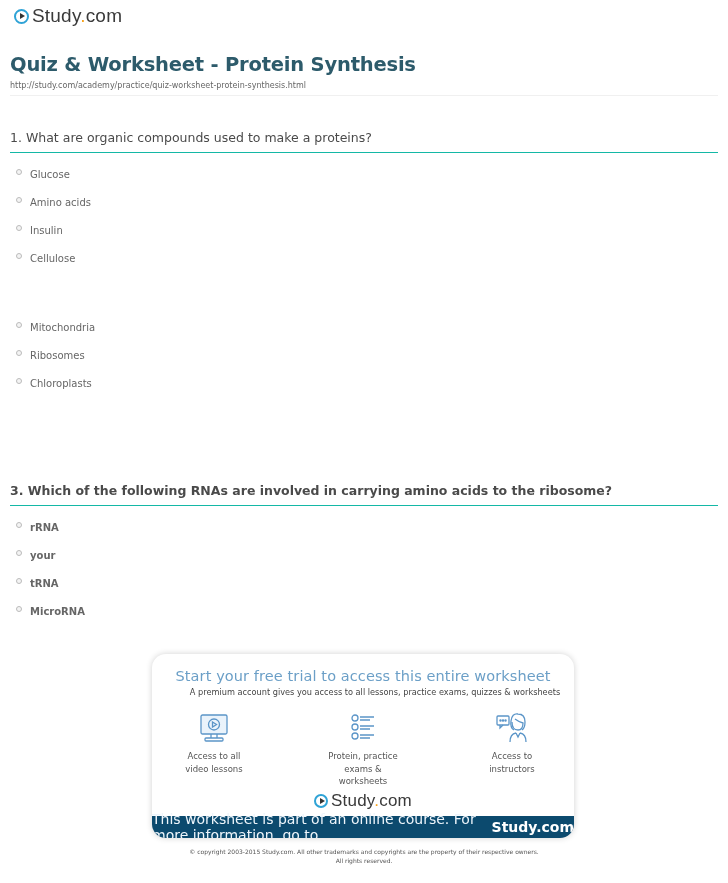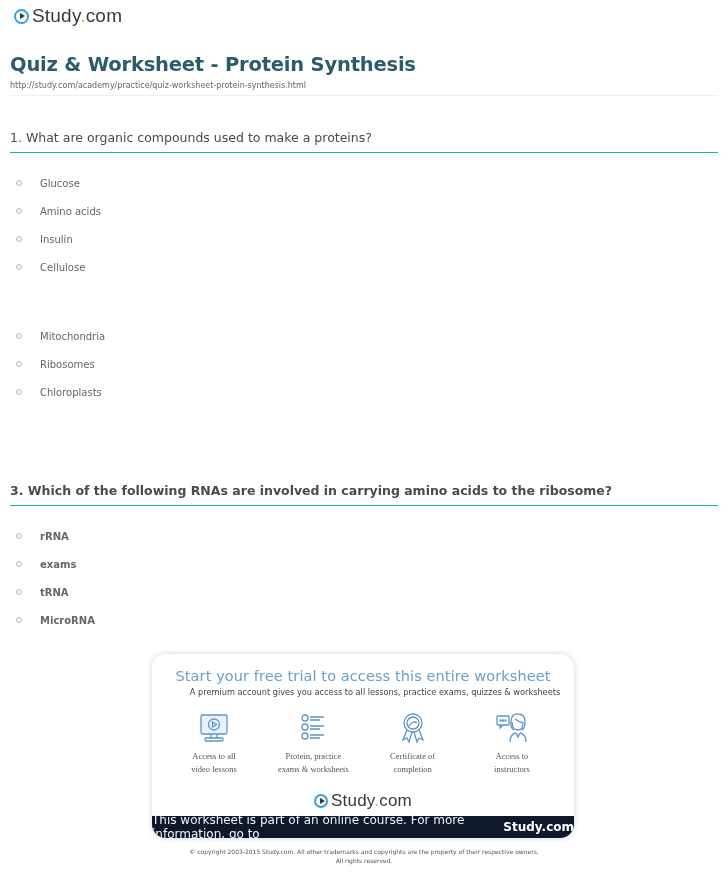--- a/index.html
+++ b/index.html
@@ -12,35 +12,35 @@
     .logo-text { font-family: "Liberation Sans", sans-serif; font-size: 19px; color: #3a3a3a; letter-spacing: 0.2px; }
     .logo-text .dot { color: #f7a21b; }
 
     .page-title { position: absolute; left: 10px; top: 53px; font-size: 19.5px; color: #2d5b6b; font-family: "DejaVu Sans", sans-serif; letter-spacing: -0.2px; }
     .page-url { position: absolute; left: 10px; top: 81px; font-size: 8px; color: #666; }
     .title-rule { position: absolute; left: 10px; right: 10px; top: 95px; height: 1px; background: #f0f0f0; }
 
     .question { position: absolute; left: 10px; width: 708px; }
     .q-text { font-size: 12.5px; color: #4a4a4a; padding-bottom: 7px; border-bottom: 1px solid #14b8a6; }
     .options { list-style: none; margin-top: 16px; }
-    .option { display: flex; align-items: center; height: 28px; gap: 10px; }
+    .option { display: flex; height: 28px; }
     .radio { width: 6px; height: 6px; border-radius: 50%; border: 1px solid #bbb; background: #f4f4f4; margin-left: 6px; margin-right: 8px; }
     .opt-label { font-size: 10px; color: #666; }
 
     .promo { position: absolute; left: 152px; top: 654px; width: 422px; height: 184px; background: #fff; border-radius: 14px; box-shadow: 0 0 6px rgba(0,0,0,0.18); overflow: hidden; }
     .promo-title { text-align: center; font-size: 14.5px; color: #6b9fc7; margin-top: 14px; letter-spacing: 0.1px; }
     .promo-sub { text-align: center; font-size: 8.2px; color: #444; margin-top: 3px; padding-left: 24px; }
-    .features { display: flex; justify-content: space-between; padding: 0 22px 0 22px; margin-top: 14px; font-family: Liberation Serif, serif; }
+    .features { display: flex; justify-content: space-between; padding: 0 22px 0 22px; margin-top: 14px; }
     .feature { width: 80px; display: flex; flex-direction: column; align-items: center; }
     .feature svg { width: 34px; height: 34px; }
     .feature-label { text-align: center; font-size: 8.5px; color: #555; margin-top: 5px; line-height: 12.5px; }
     .promo-logo { position: absolute; left: 0; right: 0; top: 137px; display: flex; justify-content: center; align-items: center; }
     .promo-logo .logo-icon { width: 14px; height: 14px; border-width: 2.5px; border-color: #2fa3d6; }
     .promo-logo .logo-text { font-size: 17px; }
-    .promo-banner { position: absolute; left: 0; right: 0; bottom: 0; height: 22px; background: #0f172a; color: #eef5fb; font-size: 12px; display: flex; align-items: center; justify-content: center; }
+    .promo-banner { position: absolute; left: 0; right: 0; bottom: 0; height: 22px; background: #0c4a6e; color: #eef5fb; font-size: 14px; display: flex; align-items: center; justify-content: center; }
     .promo-banner b { color: #fff; margin-left: 3px; }
 
     .copyright { position: absolute; left: 0; width: 728px; top: 848px; text-align: center; font-size: 6px; color: #555; line-height: 8.5px; }
   </style>
 </head>
 <body>
 
 <div class="logo">
   <span class="logo-icon"></span>
   <span class="logo-text"><span>Study</span><span class="dot">.</span><span>com</span></span>
@@ -91,21 +91,21 @@
 
 <div class="question" style="top:483px;font-weight:bold;">
   <div class="q-text">3. Which of the following RNAs are involved in carrying amino acids to the ribosome?</div>
   <ul class="options">
     <li class="option">
         <span class="radio"></span>
         <span class="opt-label">rRNA</span>
       </li>
     <li class="option">
         <span class="radio"></span>
-        <span class="opt-label">exams</span>
+        <span class="opt-label">your</span>
       </li>
     <li class="option">
         <span class="radio"></span>
         <span class="opt-label">tRNA</span>
       </li>
     <li class="option">
         <span class="radio"></span>
         <span class="opt-label">MicroRNA</span>
       </li>
   </ul>
@@ -130,30 +130,20 @@
       <svg viewBox="0 0 34 34" fill="none" stroke="#5b95c8" stroke-width="1.3">
         <circle cx="9" cy="7" r="3"></circle>
           <circle cx="9" cy="16" r="3"></circle>
           <circle cx="9" cy="25" r="3"></circle>
         <path d="M14 6 H28 M14 9 H24 M14 15 H28 M14 18 H24 M14 24 H28 M14 27 H24"></path>
       </svg>
       <div class="feature-label"><span>Protein, practice</span><br><span>exams &amp; worksheets</span></div>
     </div>
     <div class="feature">
       <svg viewBox="0 0 34 34" fill="none" stroke="#5b95c8" stroke-width="1.3">
-        <circle cx="17" cy="12" r="9"></circle>
-        <circle cx="17" cy="12" r="6"></circle>
-        <path d="M13 15 Q17 9 21 12"></path>
-        <path d="M11 19 L7 29 L11 27 L13 31 L16 21"></path>
-        <path d="M23 19 L27 29 L23 27 L21 31 L18 21"></path>
-      </svg>
-      <div class="feature-label"><span>Certificate of</span><br><span>completion</span></div>
-    </div>
-    <div class="feature">
-      <svg viewBox="0 0 34 34" fill="none" stroke="#5b95c8" stroke-width="1.3">
         <rect x="2" y="5" width="12" height="9" rx="1"></rect>
         <path d="M5 14 L5 17 L8 14"></path>
         <circle cx="5.5" cy="9.5" r="0.6" fill="#5b95c8"></circle>
           <circle cx="8" cy="9.5" r="0.6" fill="#5b95c8"></circle>
           <circle cx="10.5" cy="9.5" r="0.6" fill="#5b95c8"></circle>
         <path d="M16 10 Q17 2 23 3 Q30 3 30 11 Q30 17 27 19"></path>
         <path d="M17 11 Q17 19 23 19 Q28 19 28 12 Q24 11 20 8"></path>
         <path d="M16 10 Q15 17 19 19"></path>
         <path d="M15 31 Q15 23 21 22 M31 31 Q31 23 25 22 M21 22 L23 26 L25 22"></path>
       </svg>

